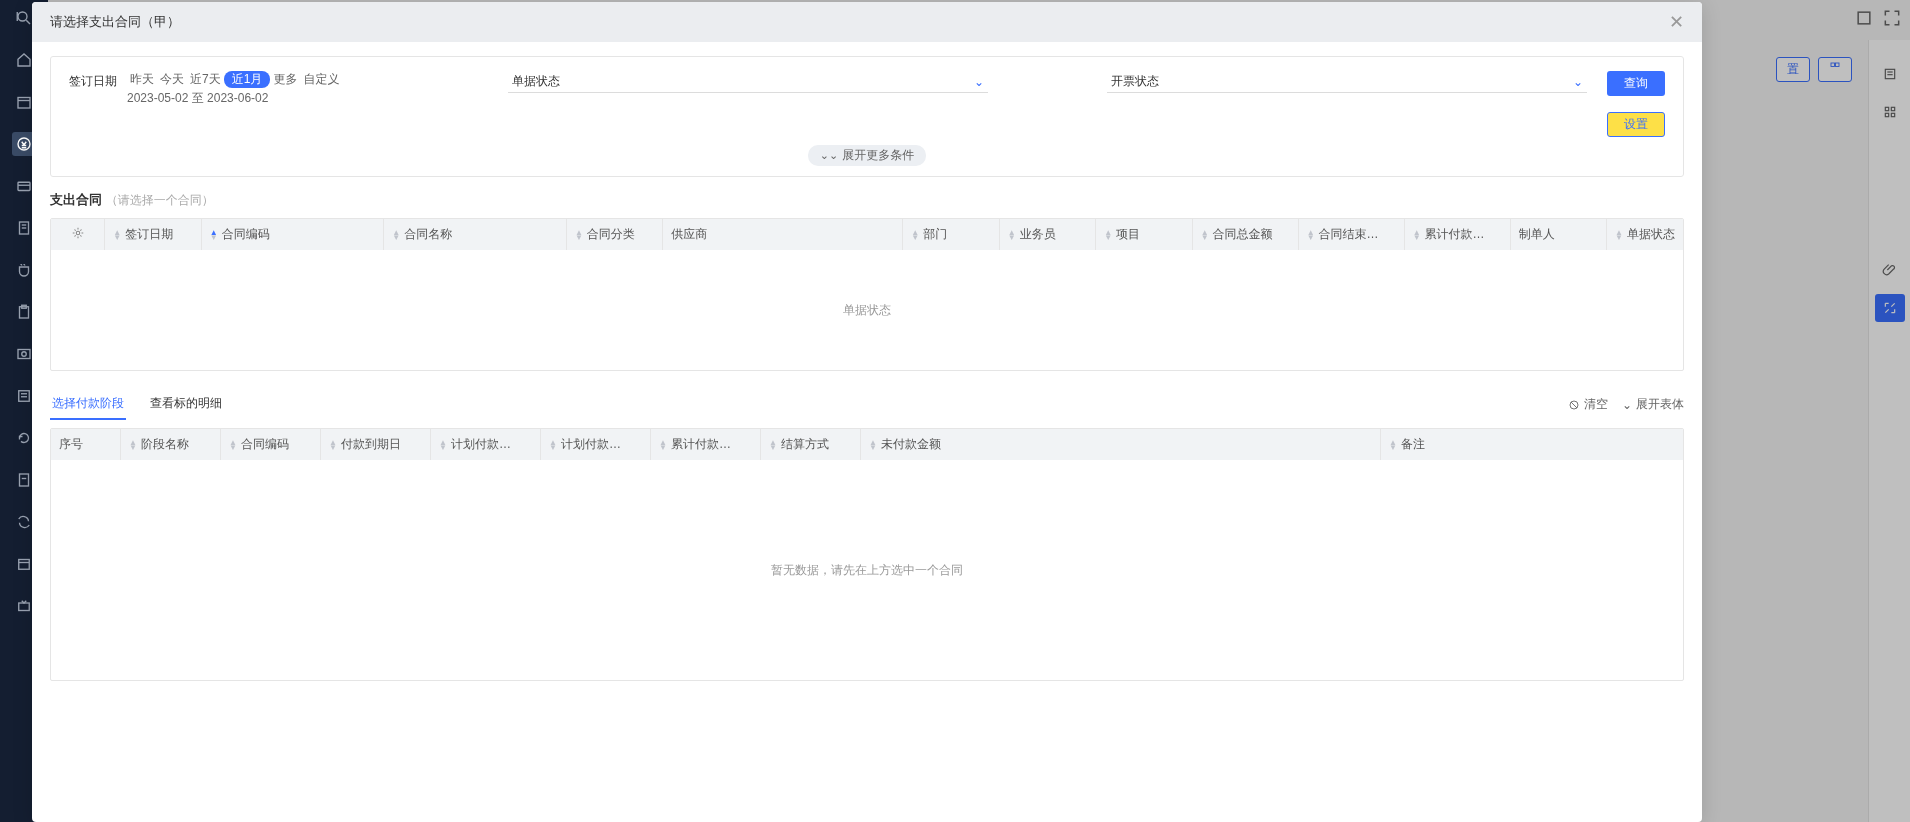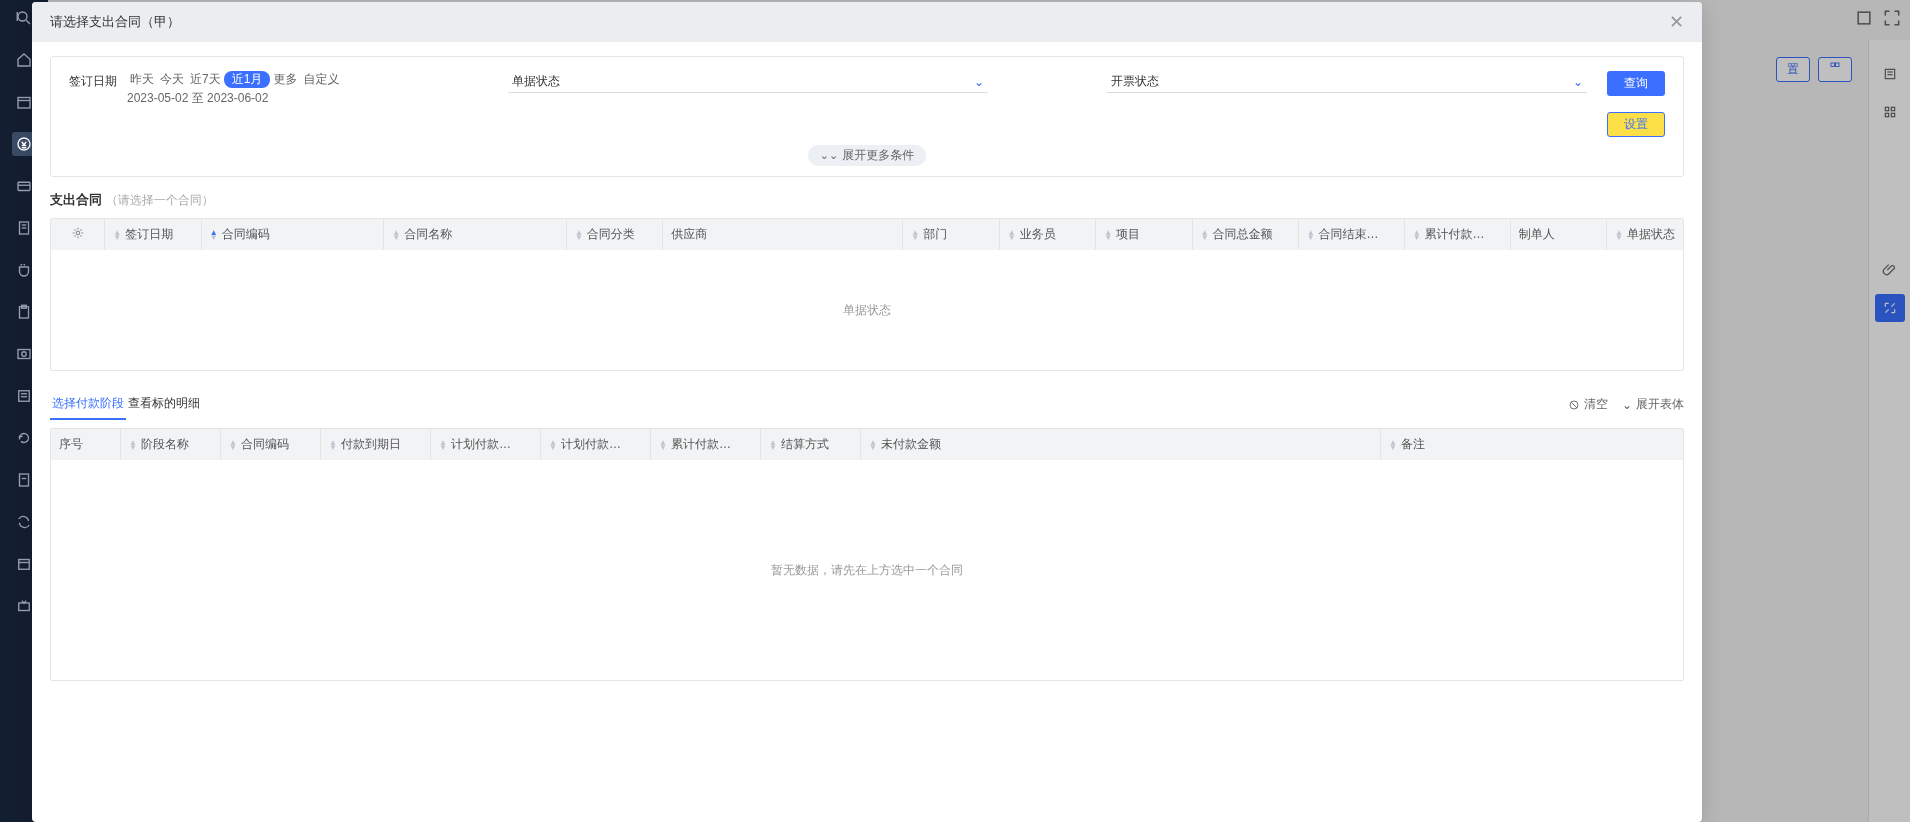--- a/index.html
+++ b/index.html
@@ -219,21 +219,21 @@
   display: flex; align-items: center; justify-content: center;
   color: #999;
 }
 .tbl-body.empty.tall { height: 220px; }
 
 
 .tab-row {
   display: flex; align-items: center; justify-content: space-between;
   margin-top: 18px;
 }
-.tab-row .tabs { display: flex; }
+.tab-row .tabs { display: flex; gap: 22px; }
 .tab-row .tabs .tab {
   color: #333; padding: 6px 2px; cursor: pointer;
   border-bottom: 2px solid transparent;
 }
 .tab-row .tabs .tab.active { color: #3a6fff; border-bottom-color: #3a6fff; }
 .tab-row .tools { display: flex; gap: 14px; color: #666; }
 .tab-row .tools span { cursor: pointer; display: inline-flex; align-items: center; gap: 4px; }
 
 .mt8 { margin-top: 8px; }
 

